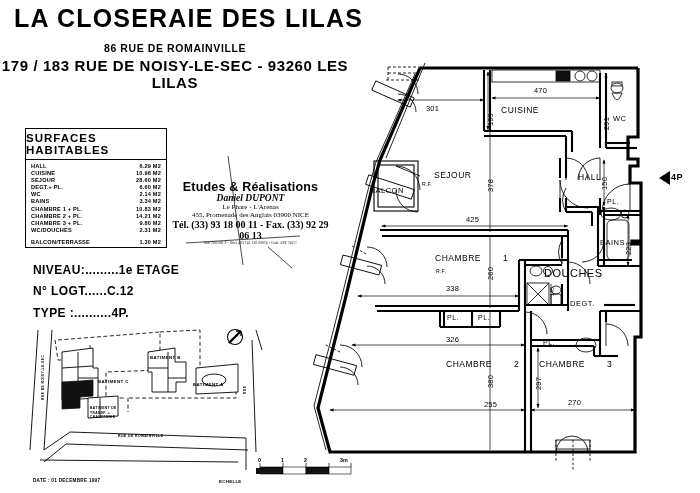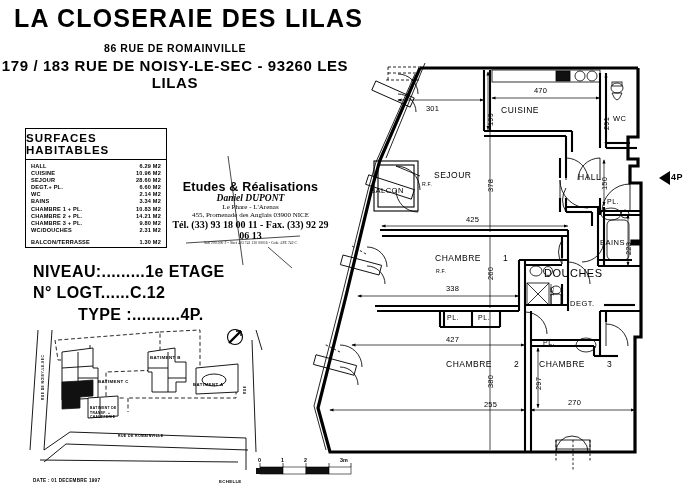--- a/index.html
+++ b/index.html
@@ -53,26 +53,26 @@
     font-size:12px;font-weight:normal;letter-spacing:.5px;
   }
   .surf-balcon{
     display:flex;justify-content:space-between;align-items:baseline;
     padding:2px 5px 2px 5px;
     font-size:5.6px;font-weight:bold;letter-spacing:.2px;
   }
 
   
   .info{
-    position:absolute;left:33px;font-size:16px;font-weight:bold;
+    position:absolute;left:33px;font-size:12px;font-weight:bold;
     letter-spacing:.4px;white-space:nowrap;
   }
   .info.i1{top:263px;}
   .info.i2{top:284px;}
-  .info.i3{top:306px;margin-left:45px;}
+  .info.i3{top:306px;}
 
   
   .stamp{position:absolute;left:168px;top:180px;width:165px;text-align:center;}
   .stamp .s1{font-size:12.5px;font-weight:bold;letter-spacing:.2px;}
   .stamp .s2{font-size:9.5px;font-weight:bold;font-style:italic;
              font-family:"Liberation Serif", serif;margin-top:-1px;}
   .stamp .s3{font-size:7px;font-family:"Liberation Serif", serif;margin-top:0px;}
   .stamp .s4{font-size:7px;font-family:"Liberation Serif", serif;}
   .stamp .s5{font-size:10px;font-weight:bold;font-family:"Liberation Serif", serif;}
   .stamp .s6{font-size:3.6px;font-family:"Liberation Serif", serif;letter-spacing:.1px;}
@@ -408,21 +408,21 @@
   <div class="fp-txt" style="left:446px;top:359px;">CHAMBRE</div>
   <div class="fp-txt" style="left:514px;top:359px;">2</div>
   <div class="fp-txt" style="left:543px;top:339px;font-size:7px;">PL.</div>
   <div class="fp-txt" style="left:539px;top:359px;">CHAMBRE</div>
   <div class="fp-txt" style="left:607px;top:359px;">3</div>
 
   <div class="fp-dim" style="left:426px;top:104px;">301</div>
   <div class="fp-dim" style="left:534px;top:86px;">470</div>
   <div class="fp-dim" style="left:466px;top:215px;">425</div>
   <div class="fp-dim" style="left:446px;top:284px;">338</div>
-  <div class="fp-dim" style="left:446px;top:335px;">427</div>
+  <div class="fp-dim" style="left:446px;top:335px;">326</div>
   <div class="fp-dim" style="left:452px;top:400px;margin-left:32px;">255</div>
   <div class="fp-dim" style="left:568px;top:398px;">270</div>
 
   <div class="fp-dim vert" style="left:486px;top:126px;">199</div>
   <div class="fp-dim vert" style="left:602px;top:130px;">291</div>
   <div class="fp-dim vert" style="left:486px;top:192px;">378</div>
   <div class="fp-dim vert" style="left:600px;top:190px;">150</div>
   <div class="fp-dim vert" style="left:624px;top:255px;">223</div>
   <div class="fp-dim vert" style="left:486px;top:280px;">260</div>
   <div class="fp-dim vert" style="left:486px;top:388px;">380</div>

